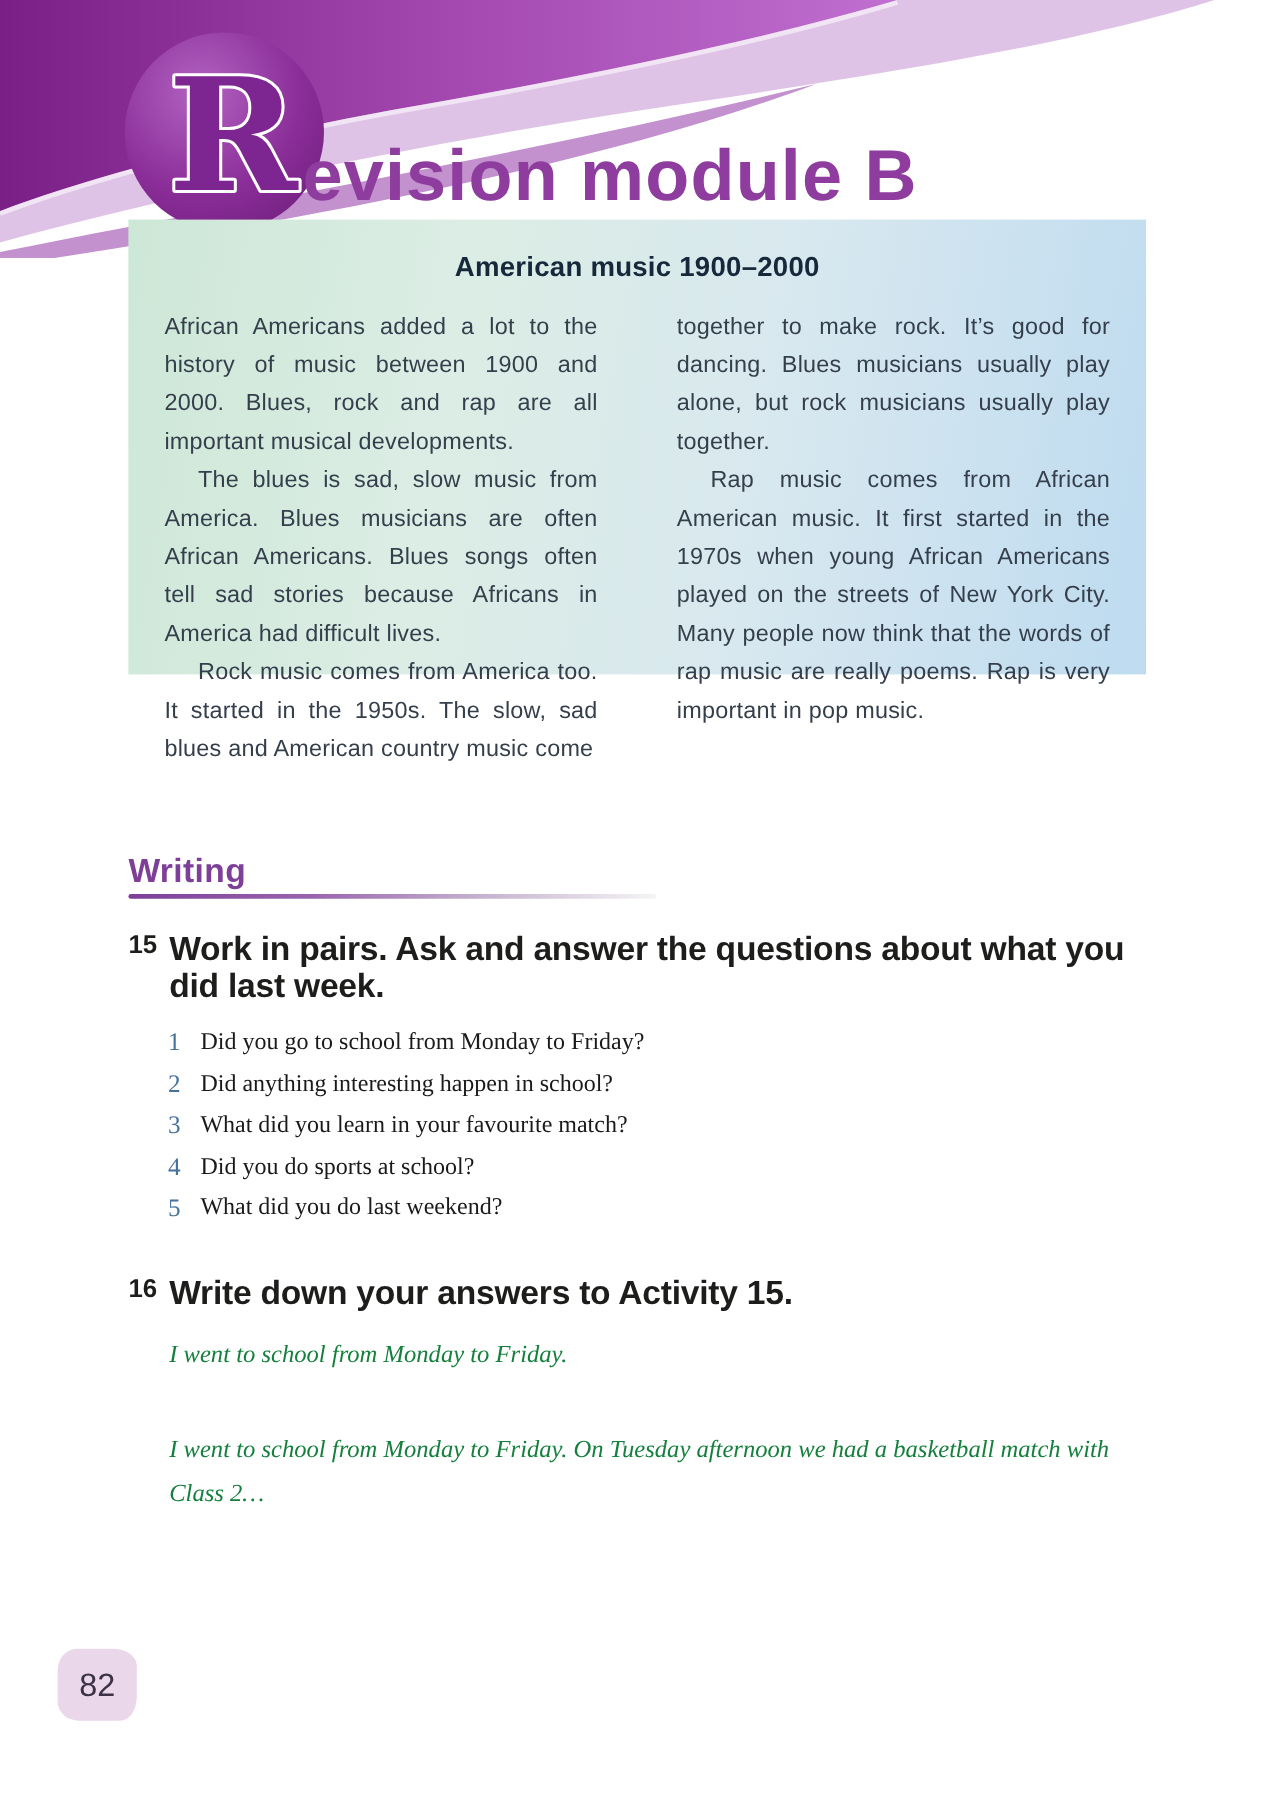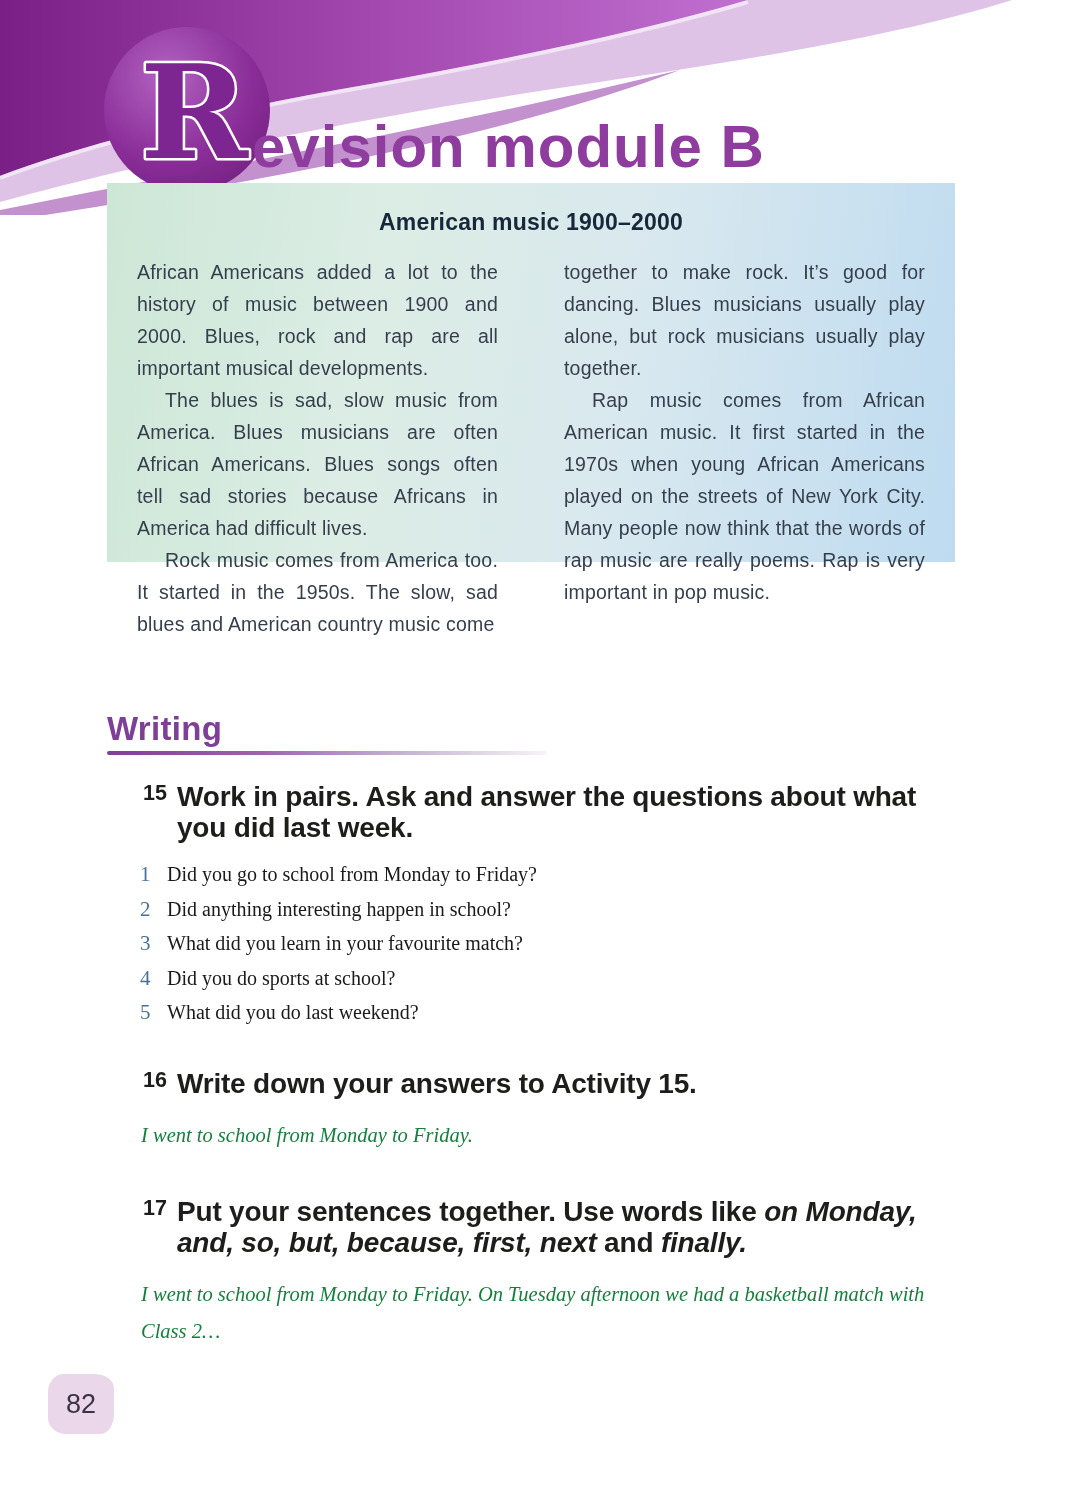--- a/index.html
+++ b/index.html
@@ -32,33 +32,33 @@
   .reading-col { flex:1; }
   .reading-col p {
     font-size:19.5px; line-height:32px; color:#353f4c;
     text-align:justify; letter-spacing:0.2px;
   }
   .reading-col p + p { text-indent:28px; }
 
   
   .writing { position:absolute; left:107px; top:710px; width:848px; }
   .writing-heading {
-    font-size:33px; font-weight:bold; color:#7d3f98; letter-spacing:0.3px;
+    font-size:28px; font-weight:bold; color:#7d3f98; letter-spacing:0.3px;
     display:inline-block;
   }
   .writing-rule {
     width:440px; height:4px; margin-top:3px;
     background:linear-gradient(to right,#7d3f98 0%,#9a64ad 35%,#c3aecd 65%,rgba(215,215,215,0.25) 100%);
     border-radius:2px;
   }
 
   .activity { margin-top:26px; }
   .act-head { display:flex; align-items:flex-start; }
   .act-num {
-    flex:0 0 34px; font-weight:bold; font-size:21.5px; color:#1d1d1b;margin-left:36px;
+    flex:0 0 34px; font-weight:bold; font-size:21.5px; color:#1d1d1b;
   }
   .act-text {
     flex:1; font-weight:bold; font-size:28px; color:#1d1d1b;
     line-height:31px; letter-spacing:-0.2px;
   }
   .bi { font-style:italic; }
 
   .questions { margin-top:14px; padding-left:33px; list-style:none; }
   .questions li { display:flex; line-height:34.5px; }
   .qnum {
@@ -174,24 +174,20 @@
     <div class="activity gap-md">
       <div class="act-head">
         <span class="act-num">16</span>
         <div class="act-text">Write down your answers to Activity 15.</div>
       </div>
       <div class="example">I went to school from Monday to Friday.</div>
     </div>
 
     
     <div class="activity gap-lg">
-      <div class="act-head">
-        <span class="act-num">17</span>
-        <div class="act-text"><span>Put your sentences together. Use words like </span><span class="bi">on Monday, and, so, but, because, first, next</span><span> and </span><span class="bi">finally.</span></div>
-      </div>
       <div class="example">I went to school from Monday to Friday. On Tuesday afternoon we had a basketball match with Class 2…</div>
     </div>
   </div>
 
   <div class="page-num">
     <span>82</span>
   </div>
 
 </div>
 

